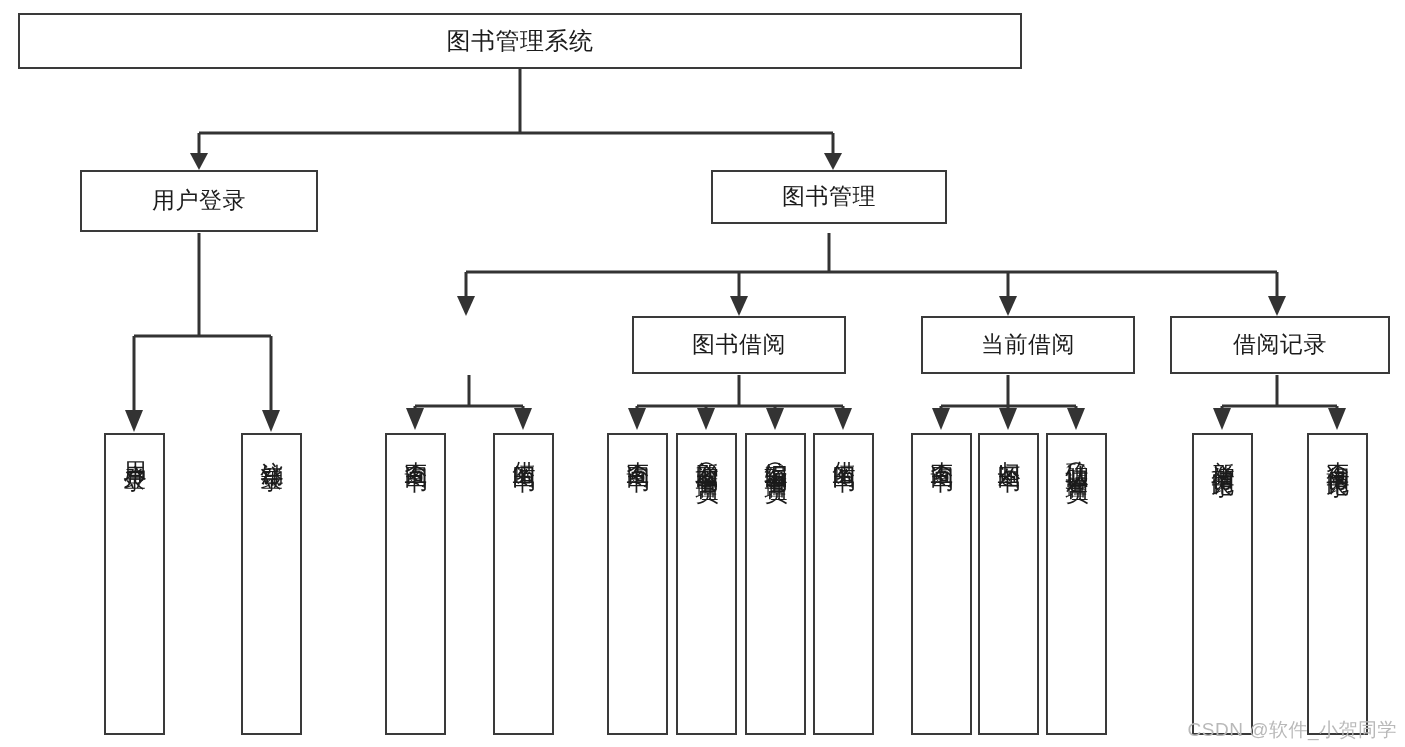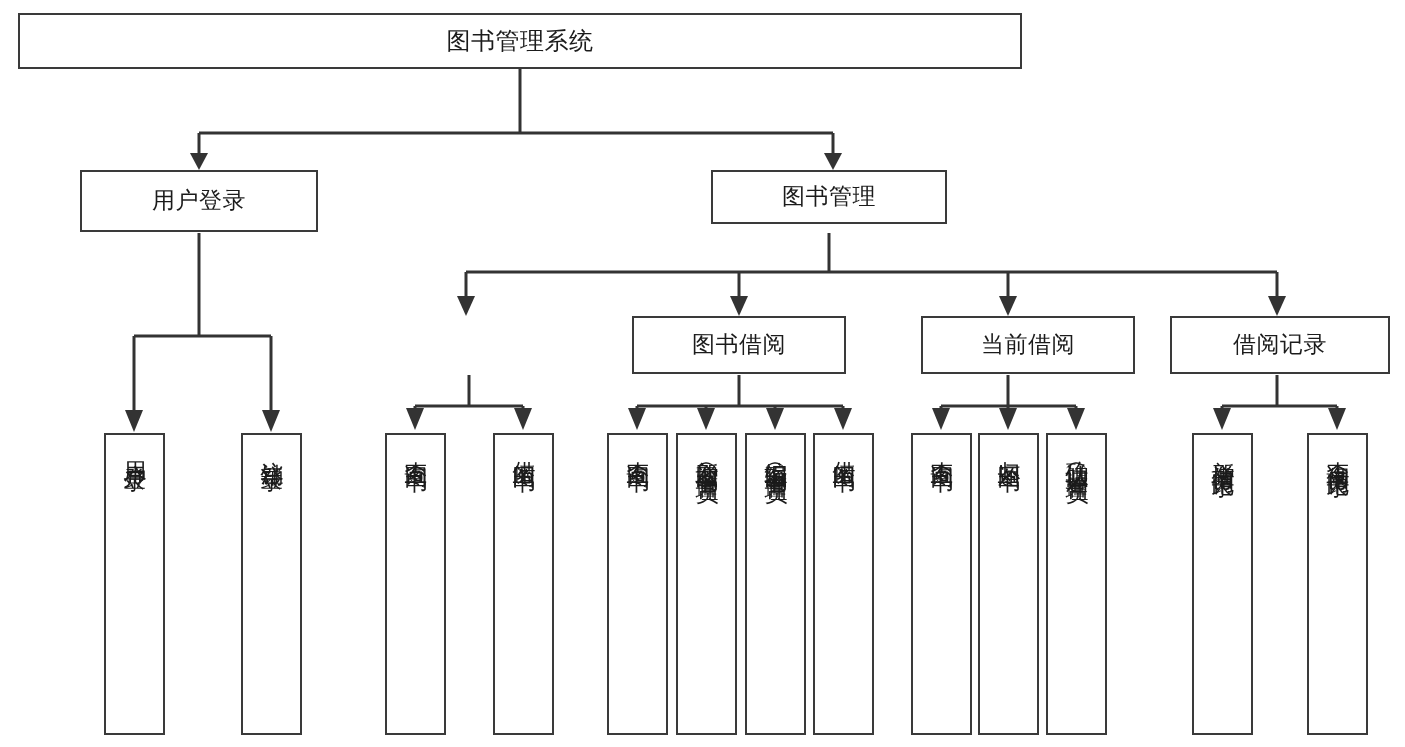--- a/index.html
+++ b/index.html
@@ -236,14 +236,15 @@
     <span class="node-label">确认归还（管理员）</span>
   </div>
 
   <div class="node-box vertical" style="left:1192px; top:433px; width:61px; height:302px;">
     <span class="node-label">新增借阅记录</span>
   </div>
   <div class="node-box vertical" style="left:1307px; top:433px; width:61px; height:302px;">
     <span class="node-label">查询借阅记录</span>
   </div>
 
+  <div class="watermark">CSDN @软件_小贺同学</div>
 
 </div>
 
 </body></html>

